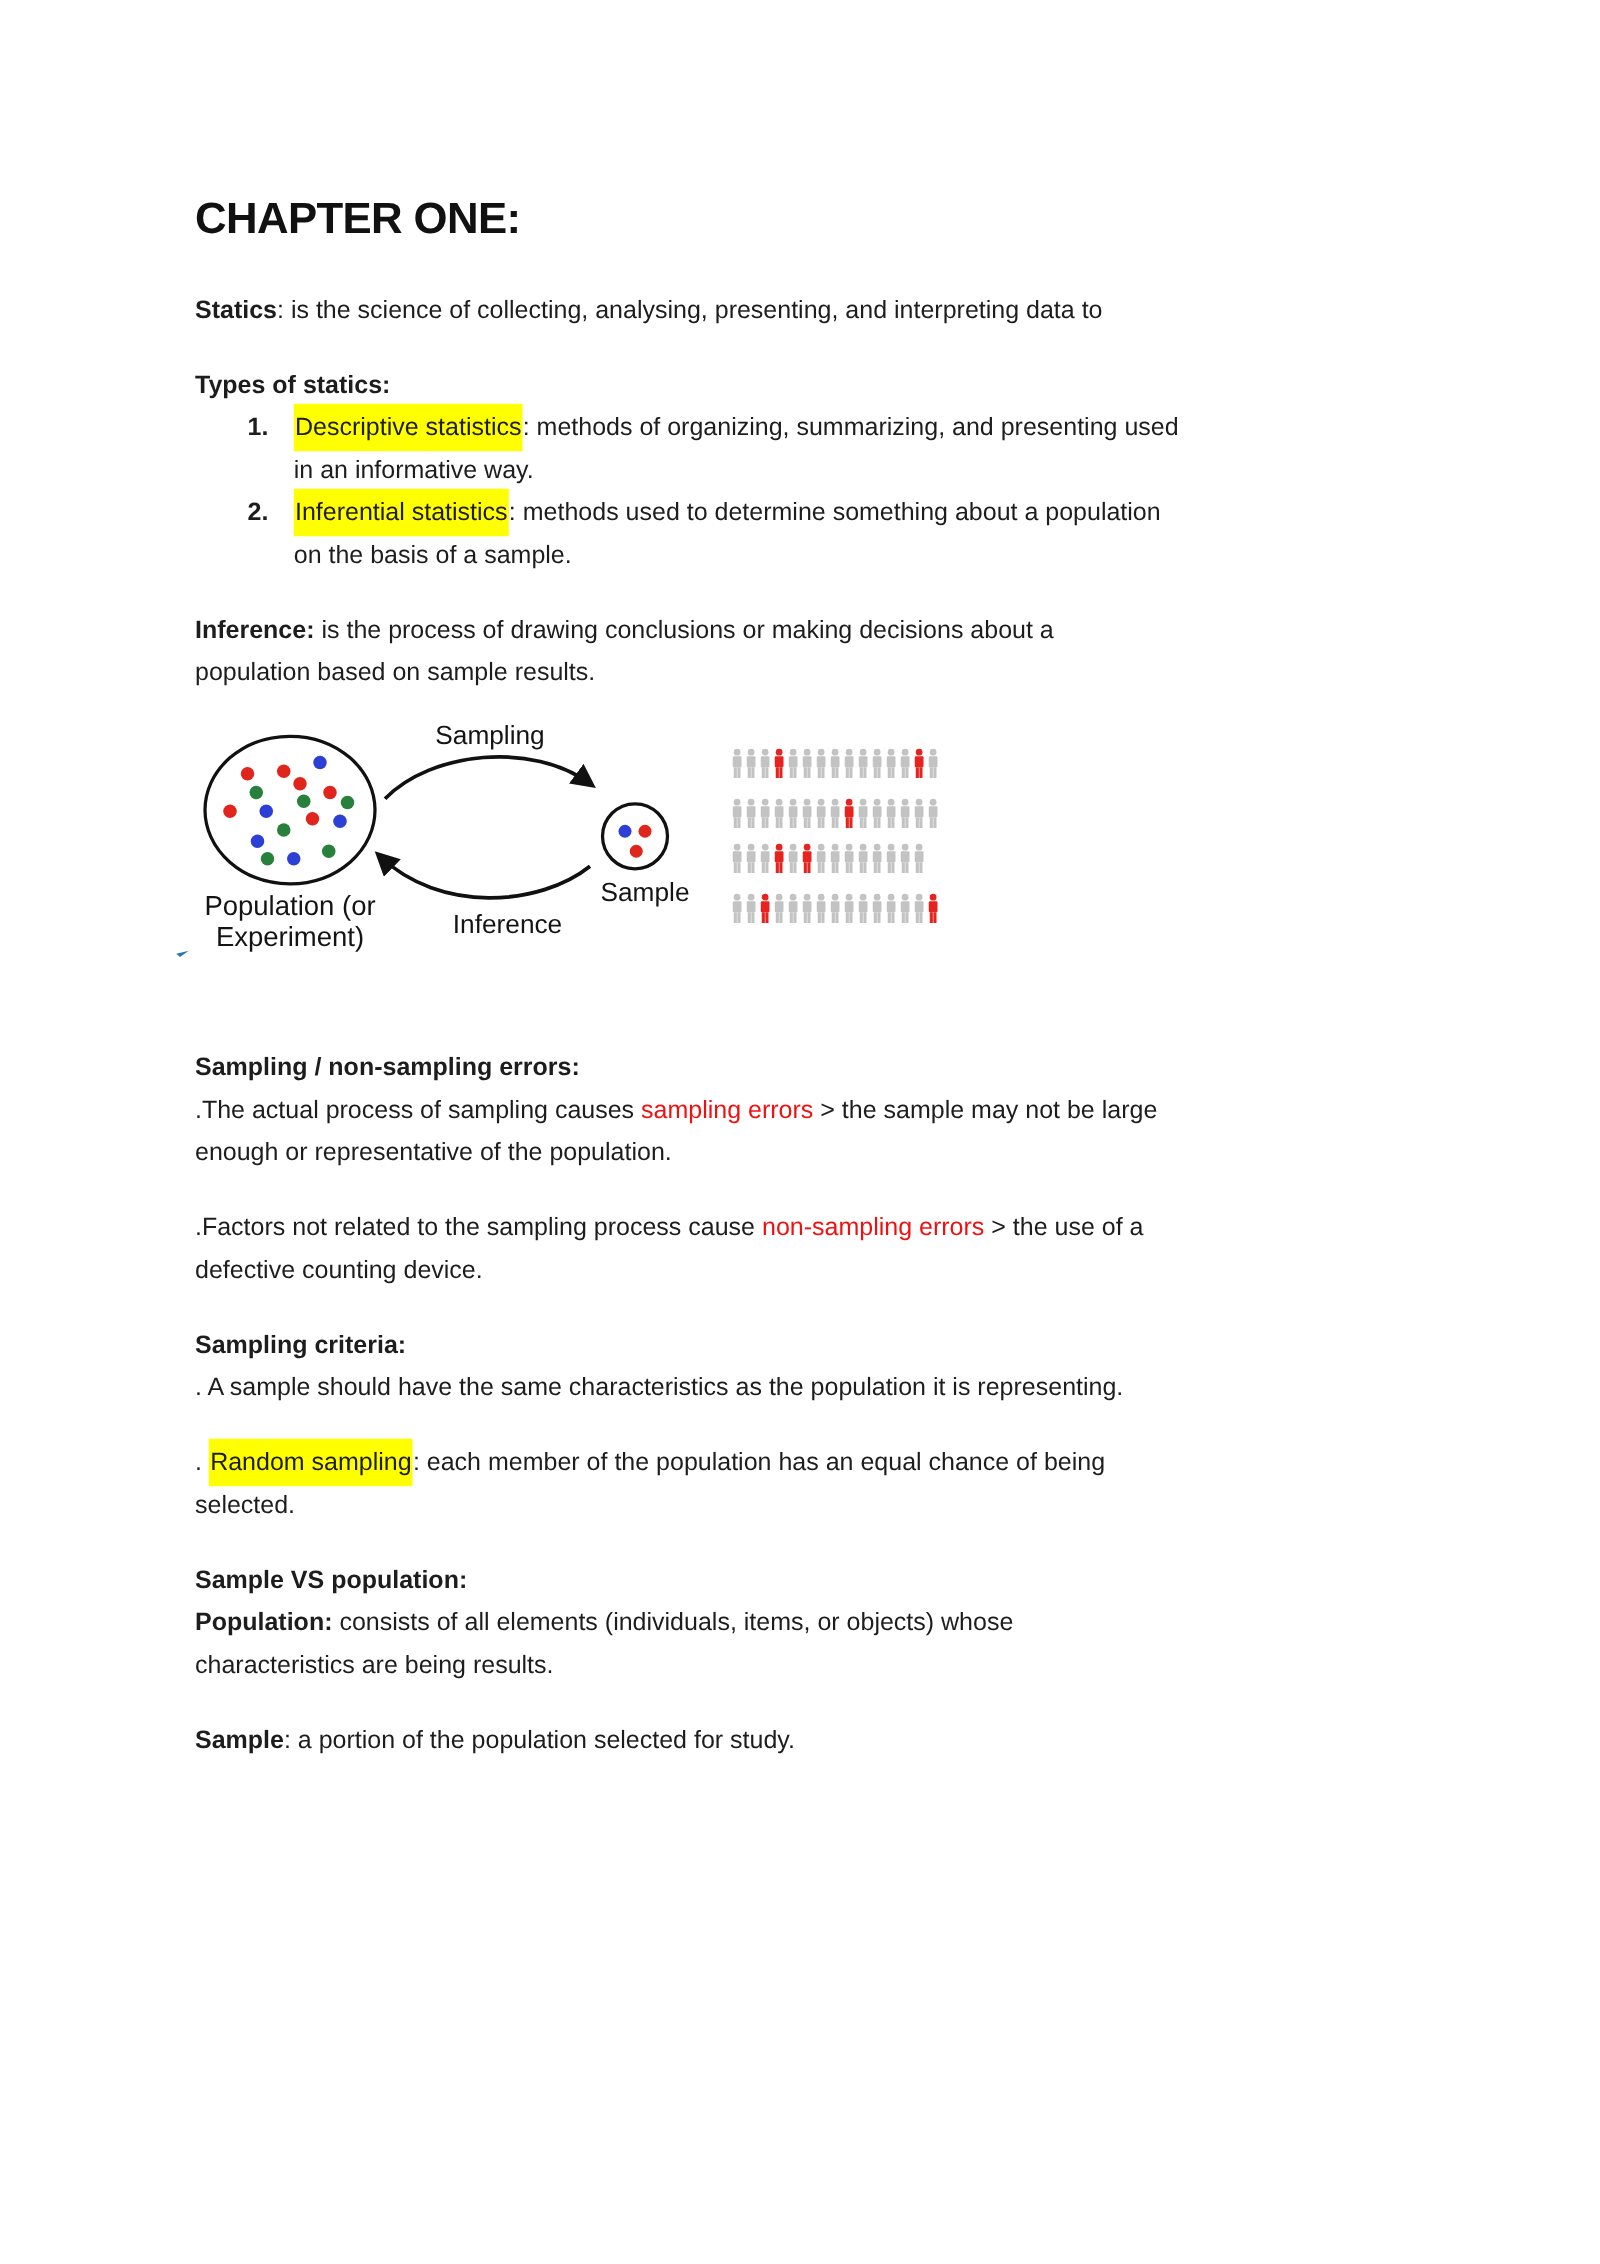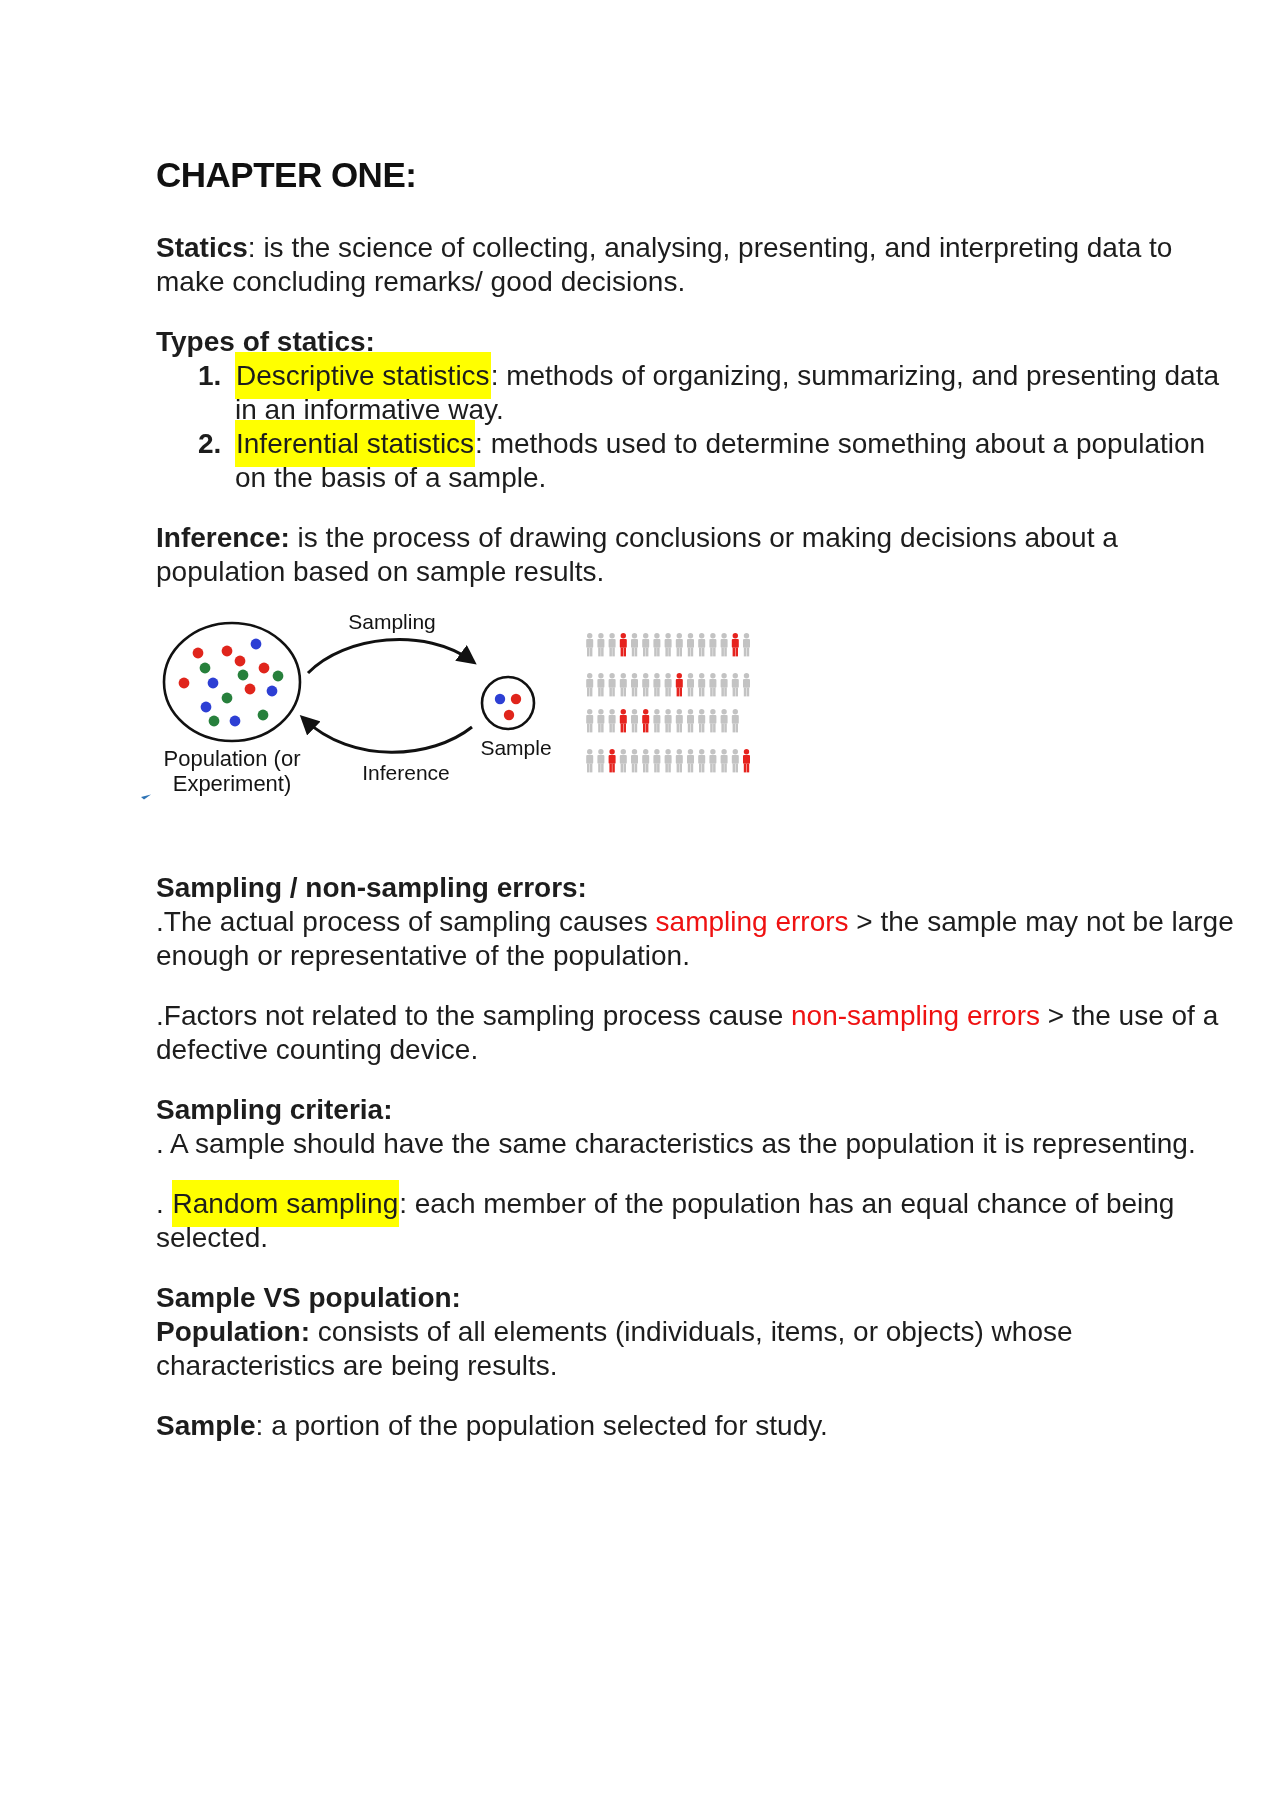--- a/index.html
+++ b/index.html
@@ -1,45 +1,44 @@
 <!DOCTYPE html>
 <html style="--hl: #ffff00; --redtext: #ef1111;"><head>
 <meta charset="utf-8">
 <style>
   html,body{margin:0;padding:0;background:#ffffff;}
   body{font-family:"Liberation Sans",sans-serif;color:#1d1d1d;}
   .page{width:1245px;height:1811px;box-sizing:border-box;padding:155px 90px 0 156px;background:#fff;overflow:hidden;}
   h1{font-size:35px;font-weight:700;letter-spacing:-0.5px;color:#111;margin:0 0 36px 0;}
-  .block{margin:0 0 26px 0;font-size:28px;line-height:34px;}
+  .block{margin:0 0 26px 0;font-size:20px;line-height:34px;}
   .line{white-space:nowrap;}
   .b{font-weight:700;}
   .hl{background:var(--hl,#ffff00);padding:8px 1px;}
   .red{color:var(--redtext,#ef1111);}
   .li{position:relative;padding-left:79px;}
   .li .num{position:absolute;left:42px;top:0;font-weight:700;}
   .figure{margin:-14px 0 60px -16px;}
   .figure svg{display:block;}
   .figure text{font-family:"Liberation Sans",sans-serif;font-size:21px;fill:#141414;}
   .figure .poplabel{font-size:22px;}
 </style>
 </head>
 <body>
 
 <div class="page">
   <h1>CHAPTER ONE:</h1>
   <div id="content">
       <div class="block">
         <div class="line"><span class="b ">Statics</span><span>: is the science of collecting, analysing, presenting, and interpreting data to</span></div>
-        <div class="line"><span>make concluding remarks/ good decisions.</span></div>
       </div>
       <div class="block">
         <div class="line"><span class="b ">Types of statics:</span></div>
         <div class="li">
           <span class="num">1.</span>
-          <div class="line"><span class="hl ">Descriptive statistics</span><span>: methods of organizing, summarizing, and presenting data</span></div>
+          <div class="line"><span class="hl ">Descriptive statistics</span><span>: methods of organizing, summarizing, and presenting used</span></div>
           <div class="line"><span>in an informative way.</span></div>
         </div>
         <div class="li">
           <span class="num">2.</span>
           <div class="line"><span class="hl ">Inferential statistics</span><span>: methods used to determine something about a population</span></div>
           <div class="line"><span>on the basis of a sample.</span></div>
         </div>
       </div>
       <div class="block">
         <div class="line"><span class="b ">Inference:</span><span> is the process of drawing conclusions or making decisions about a</span></div>

